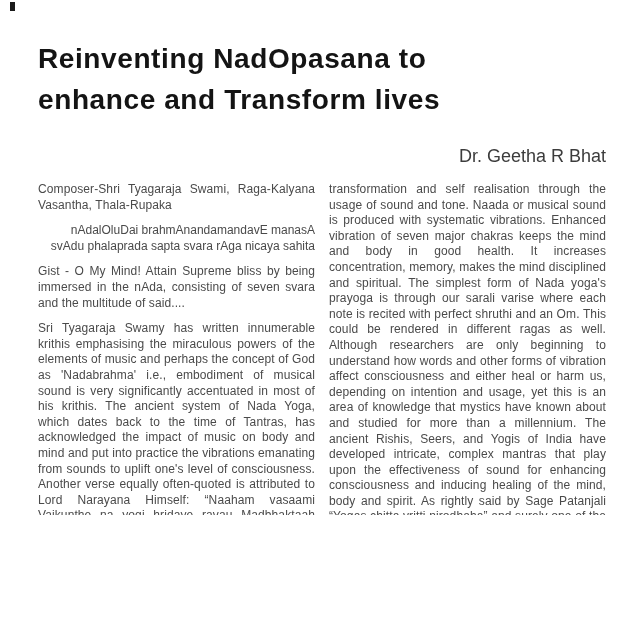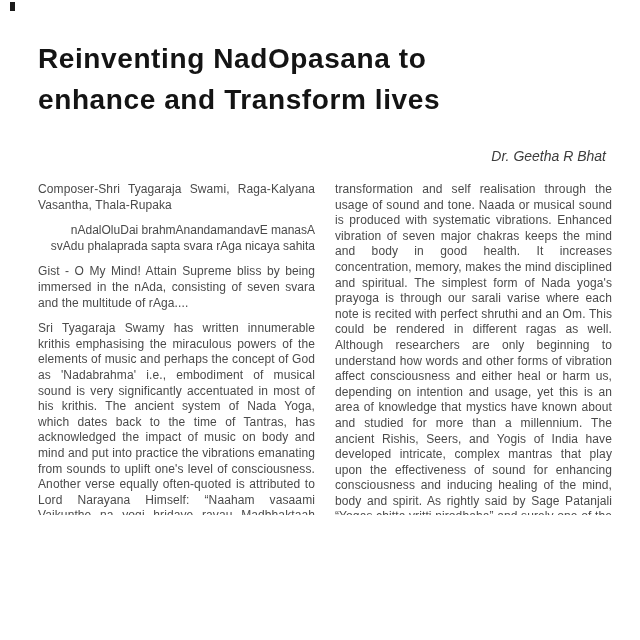--- a/index.html
+++ b/index.html
@@ -26,29 +26,28 @@
     font-size: 28px;
     line-height: 41px;
     font-weight: bold;
     letter-spacing: 0.6px;
     color: #141414;
     white-space: pre-line;
   }
   .byline {
     margin-top: 29px;
     text-align: right;
-    font-style: italic;
-    font-size: 14px;
+    font-size: 18px;
     line-height: 15px;
     color: #3c3c3c;
   }
   .columns {
     margin-top: 18px;
     display: flex;
-    gap: 20px;
+    gap: 14px;
   }
   .col {
     width: 277px;
     flex: 0 0 277px;
   }
   .col p {
     margin: 0 0 10px 0;
     font-size: 12px;
     line-height: 15.6px;
     letter-spacing: 0.1px;
@@ -67,21 +66,21 @@
 <div class="page">
   <div class="corner-mark"></div>
   <h1 class="title">Reinventing NadOpasana to
 enhance and Transform lives</h1>
   <div class="byline">Dr. Geetha R Bhat</div>
   <div class="columns">
     <div class="col">
         <p class="para">Composer-Shri Tyagaraja Swami, Raga-Kalyana Vasantha, Thala-Rupaka</p>
         <p class="verse">nAdalOluDai brahmAnandamandavE manasA
 svAdu phalaprada sapta svara rAga nicaya sahita</p>
-        <p class="para">Gist - O My Mind! Attain Supreme bliss by being immersed in the nAda, consisting of seven svara and the multitude of rAga....</p>
+        <p class="para">Gist - O My Mind! Attain Supreme bliss by being immersed in the nAda, consisting of seven svara and the multitude of said....</p>
         <p class="para">Sri Tyagaraja Swamy has written innumerable krithis emphasising the miraculous powers of the elements of music and perhaps the concept of God as 'Nadabrahma' i.e., embodiment of musical sound is very significantly accentuated in most of his krithis. The ancient system of Nada Yoga, which dates back to the time of Tantras, has acknowledged the impact of music on body and mind and put into practice the vibrations emanating from sounds to uplift one's level of consciousness. Another verse equally often-quoted is attributed to Lord Narayana Himself: “Naaham vasaami Vaikunthe na yogi hridaye ravau Madbhaktaah yatra gaayanti tatra tishthami Naarada”. This shloka comes in conversation between Lord Vishnu and Sage Narada . At the advent of Kaliyuga, it is believed, that the Lord Supreme was asked by Sage Narada, of the simplest Sadhana which will help the ordinary people realize the Lord</p>
       </div>
     <div class="col">
         <p class="para">transformation and self realisation through the usage of sound and tone. Naada or musical sound is produced with systematic vibrations. Enhanced vibration of seven major chakras keeps the mind and body in good health. It increases concentration, memory, makes the mind disciplined and spiritual. The simplest form of Nada yoga's prayoga is through our sarali varise where each note is recited with perfect shruthi and an Om. This could be rendered in different ragas as well. Although researchers are only beginning to understand how words and other forms of vibration affect consciousness and either heal or harm us, depending on intention and usage, yet this is an area of knowledge that mystics have known about and studied for more than a millennium. The ancient Rishis, Seers, and Yogis of India have developed intricate, complex mantras that play upon the effectiveness of sound for enhancing consciousness and inducing healing of the mind, body and spirit. As rightly said by Sage Patanjali “Yogas chitta vritti nirodhaha” and surely one of the easiest ways of controlling the fluctuations of the mind is through the practice of “ Nada Yoga” or “Nad-Anusandana”.</p>
         <p class="para">Today, the concepts of “Nada Yoga” have intention in the form of Music therapy and are</p>
       </div>
   </div>
 </div>
 
 </body></html>

